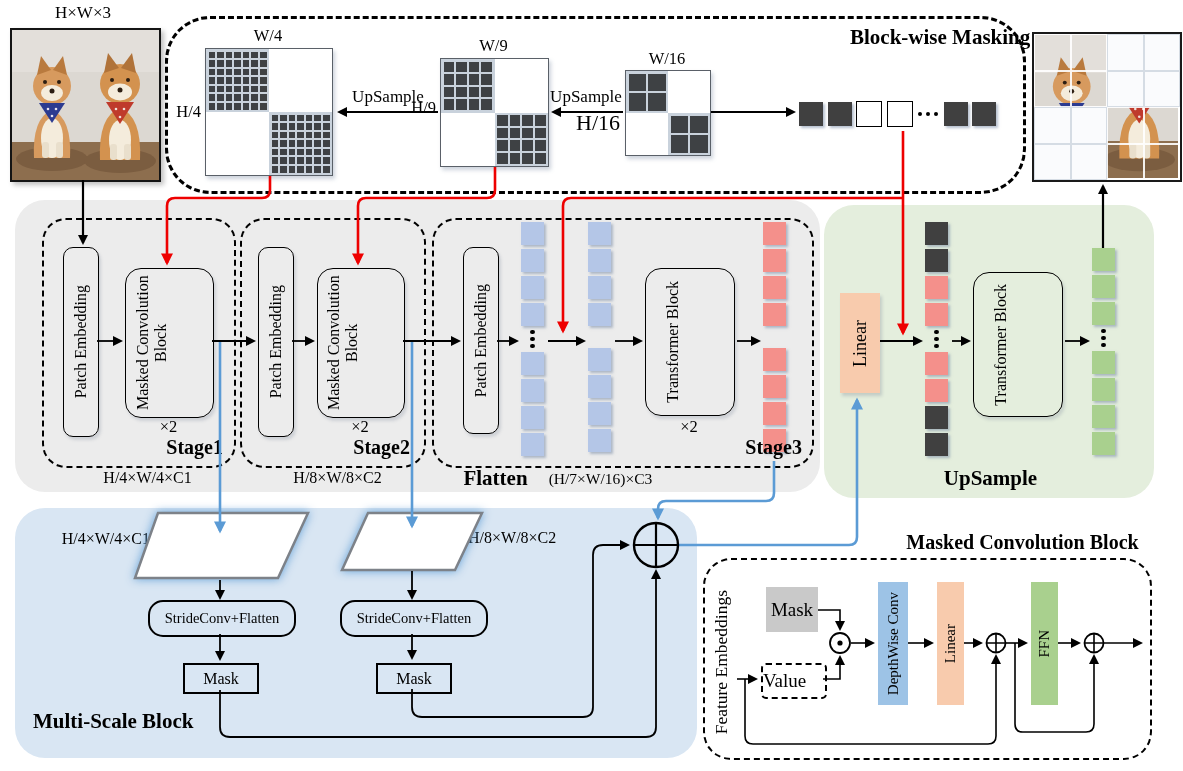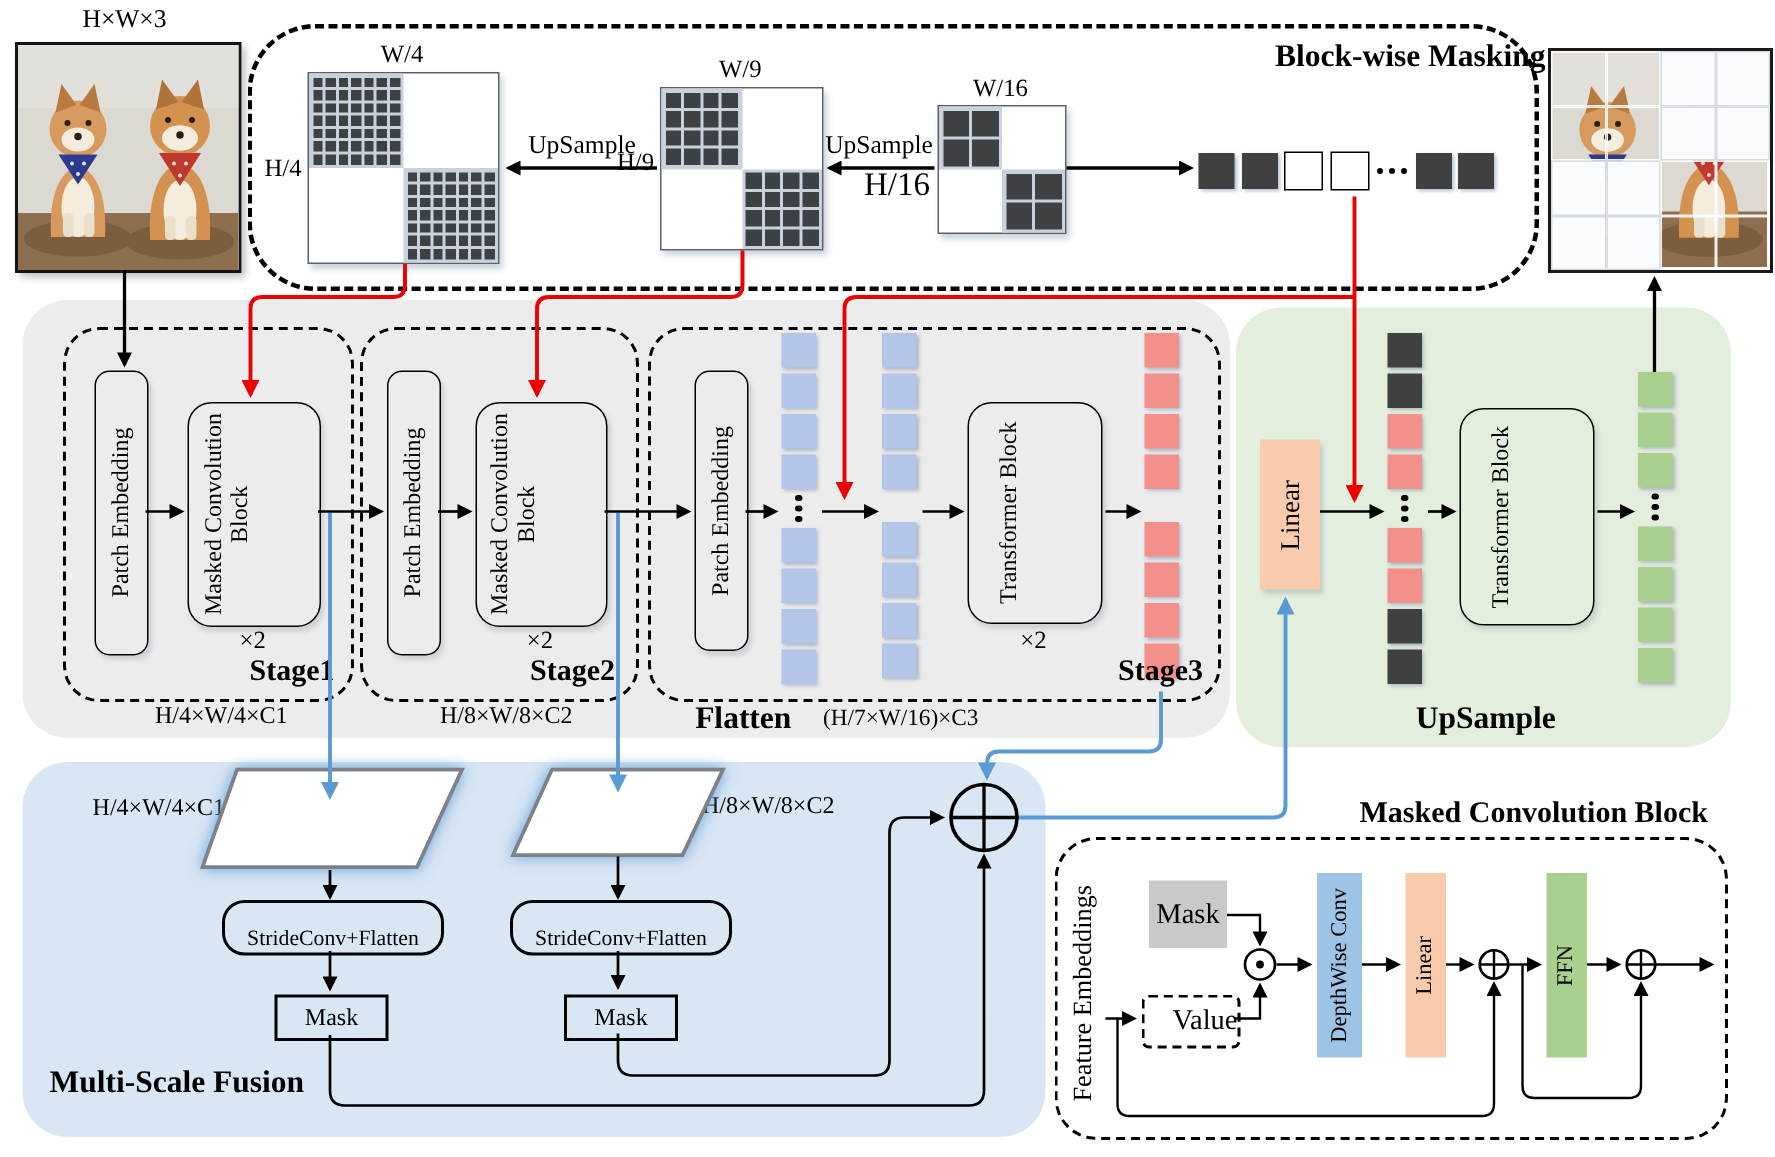--- a/index.html
+++ b/index.html
@@ -33,23 +33,23 @@
   .vdots i,.hdots i{width:4.2px;height:4.2px;border-radius:50%;background:#000;display:block}
   .hdots{display:flex;gap:3.5px;width:22px;height:24px;align-items:center;justify-content:center}
   .tspace{height:14px}
   .maskgrid{position:absolute;display:grid;grid-template-columns:1fr 1fr;grid-template-rows:1fr 1fr;
     background:#fff;border:1.6px solid #5a6068;box-shadow:2px 3px 4px rgba(90,110,140,.3)}
   .quad.dark{display:grid;gap:2px;padding:2.5px;background:#c9d2dc}
   .quad.dark span{background:#3e4144;display:block}
   .peach{background:var(--peach-block)}
   .gray-box{position:absolute;background:var(--mask-gray);display:flex;align-items:center;justify-content:center}
   .dashed-box{position:absolute;border:2px dashed #000;border-radius:5px;background:#fff;
-    display:flex;align-items:center;justify-content:flex-end}
+    display:flex;align-items:center;justify-content:flex-start}
   .scf{position:absolute;border:2px solid #000;border-radius:15px;display:flex;
-    align-items:flex-end;justify-content:center;background:transparent}
+    align-items:center;justify-content:center;background:transparent}
   .maskr{position:absolute;border:2px solid #000;display:flex;align-items:center;justify-content:center}
   .mcbbox{position:absolute;border:2.5px dashed #000;border-radius:28px;background:#fff}
   .photo{position:absolute;border:2px solid #141414;box-shadow:3px 3px 5px rgba(0,0,0,.25)}
   .rgrid{position:absolute;display:grid;grid-template-columns:repeat(4,1fr);grid-template-rows:repeat(4,1fr);
     border:2.5px solid #1a1a1a}
   .rc{border:1.5px solid rgba(255,255,255,.9)}
   .rc.m{background:#fafbfd;border:1px solid #d5dce4}
   .wires{position:absolute;left:0;top:0;pointer-events:none}
   .wb{stroke:#000;stroke-width:1.8;fill:none}
   .wb2{stroke:#000;stroke-width:2.2;fill:none}
@@ -452,21 +452,21 @@
   </div>
   <div class="maskr" style="left:183px;top:663px;width:72px;height:27px;font-size:16px">
     <span>Mask</span>
   </div>
   <div class="scf" style="left:340px;top:600px;width:144px;height:33px;font-size:14.5px">
     <span>StrideConv+Flatten</span>
   </div>
   <div class="maskr" style="left:376px;top:663px;width:72px;height:27px;font-size:16px">
     <span>Mask</span>
   </div>
-  <div class="lbl b lt" style="left:33px;top:710px;width:240px;font-size:21px">Multi-Scale Fusion</div>
+  <div class="lbl b lt" style="left:33px;top:710px;width:240px;font-size:21px">Multi-Scale Block</div>
 
   <div class="lbl b" style="left:895px;top:531px;width:255px;font-size:20px">Masked Convolution Block</div>
   <div class="mcbbox" style="left:703px;top:558px;width:445px;height:198px"></div>
   <div class="abs" style="left:706px;top:578px;width:32px;height:168px;display:flex;align-items:center;justify-content:center">
     <span class="vtext" style="font-size:17.5px">Feature Embeddings</span>
   </div>
   <div class="gray-box" style="left:766px;top:587px;width:52px;height:45px;font-size:19px">
     <span>Mask</span>
   </div>
   <div class="dashed-box" style="left:761px;top:663px;width:62px;height:32px;font-size:19px">

